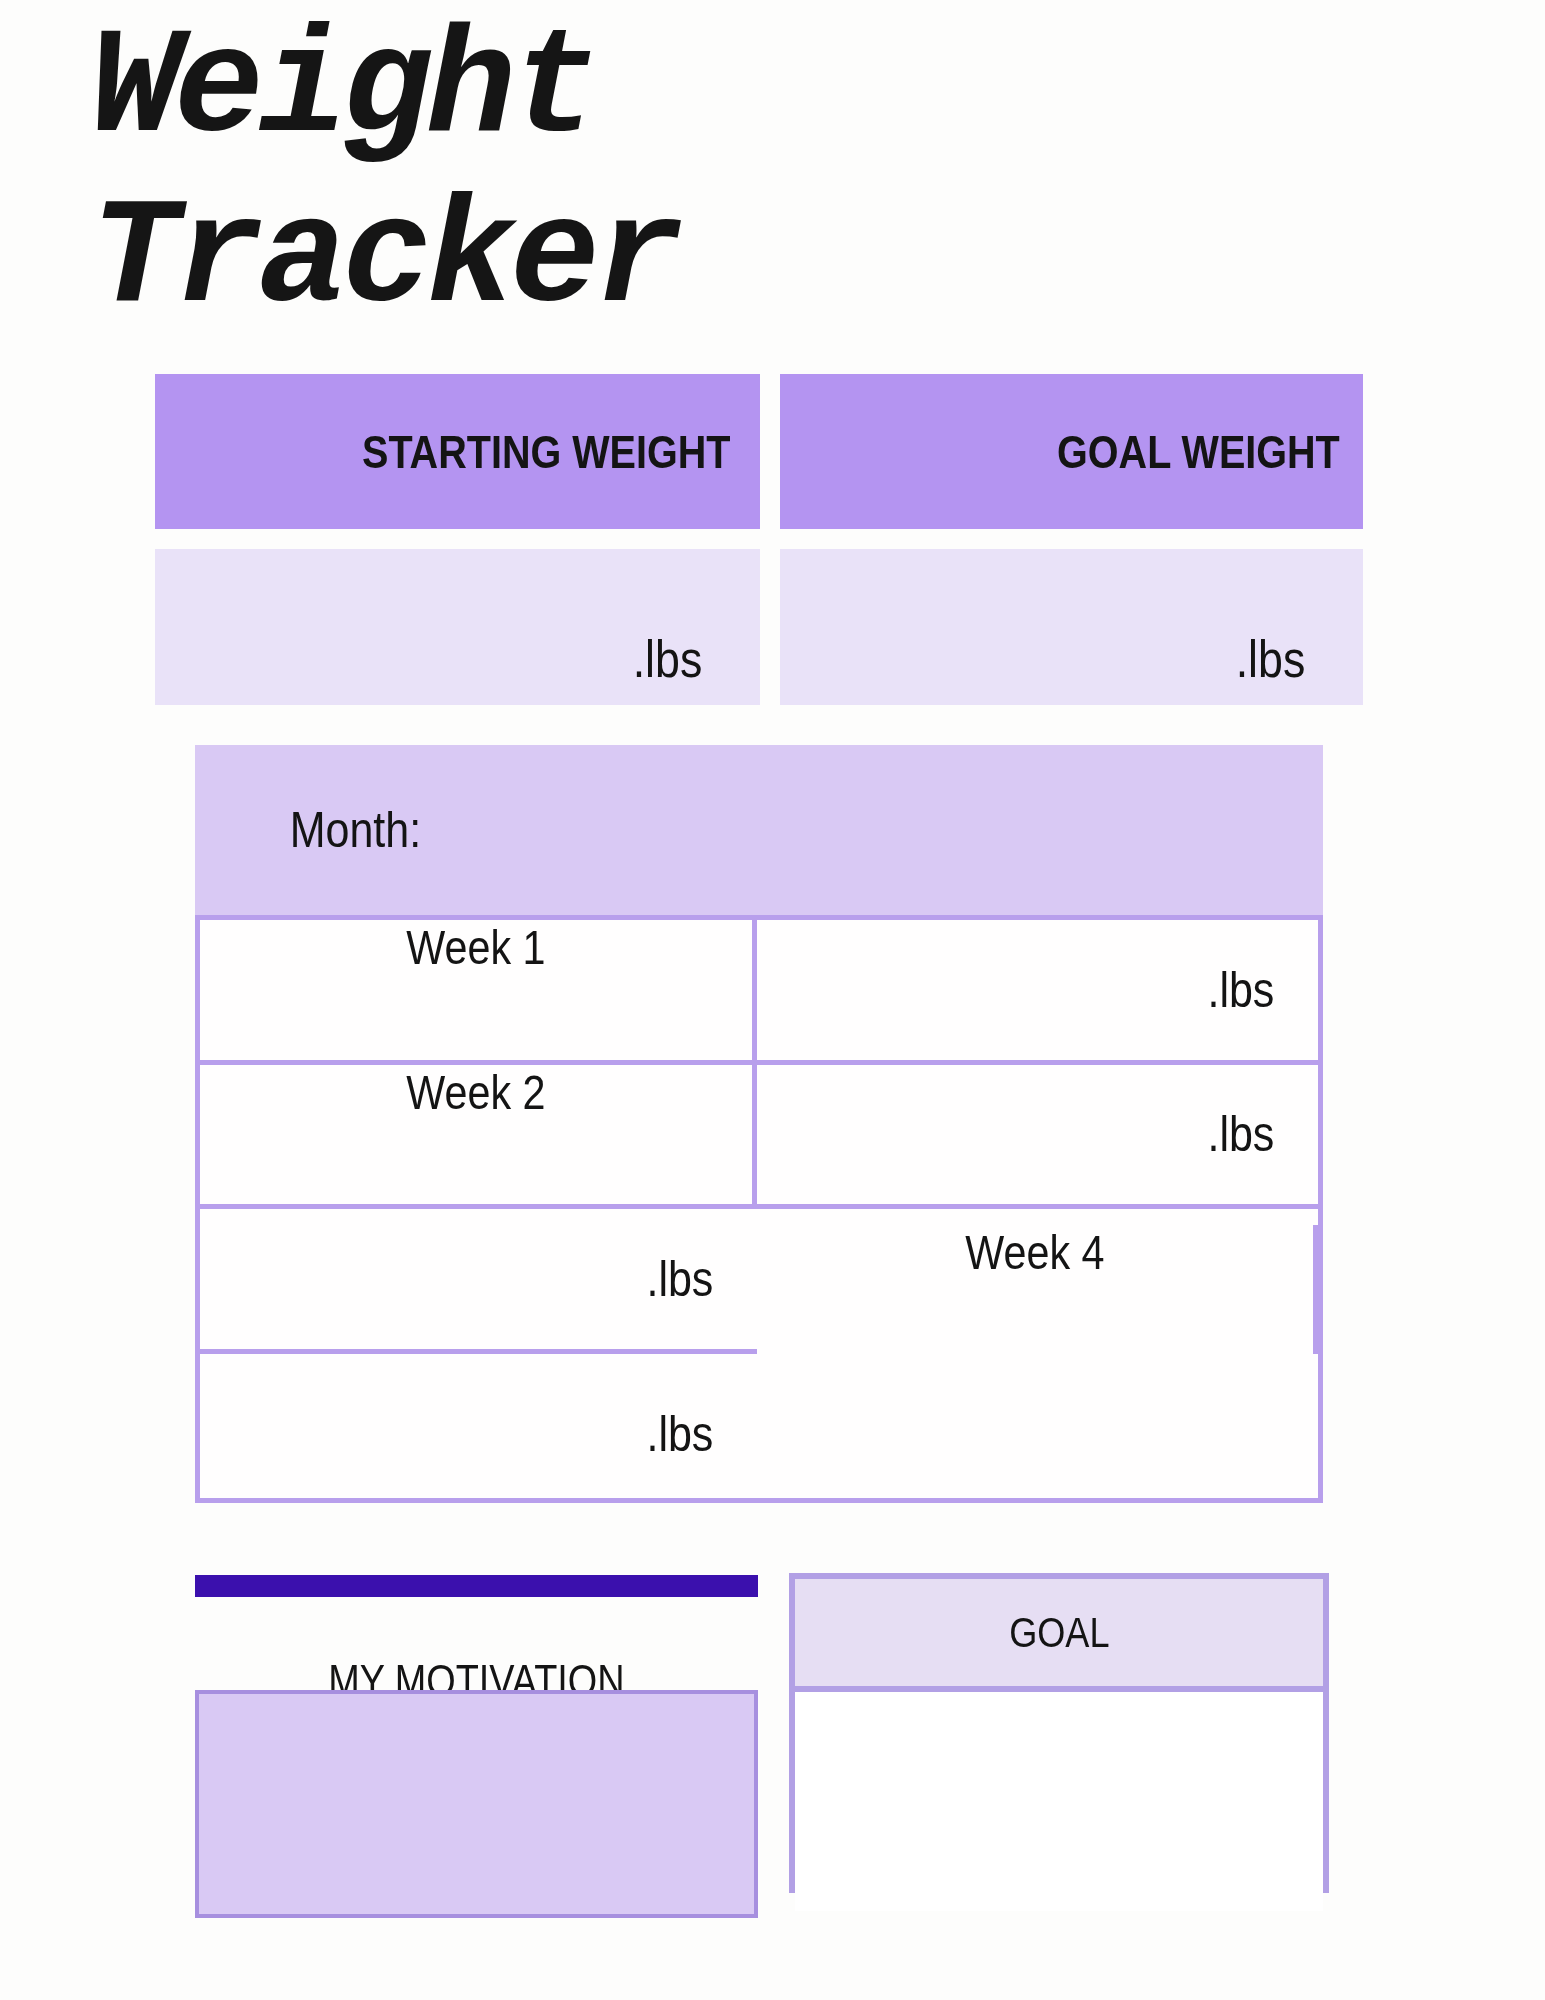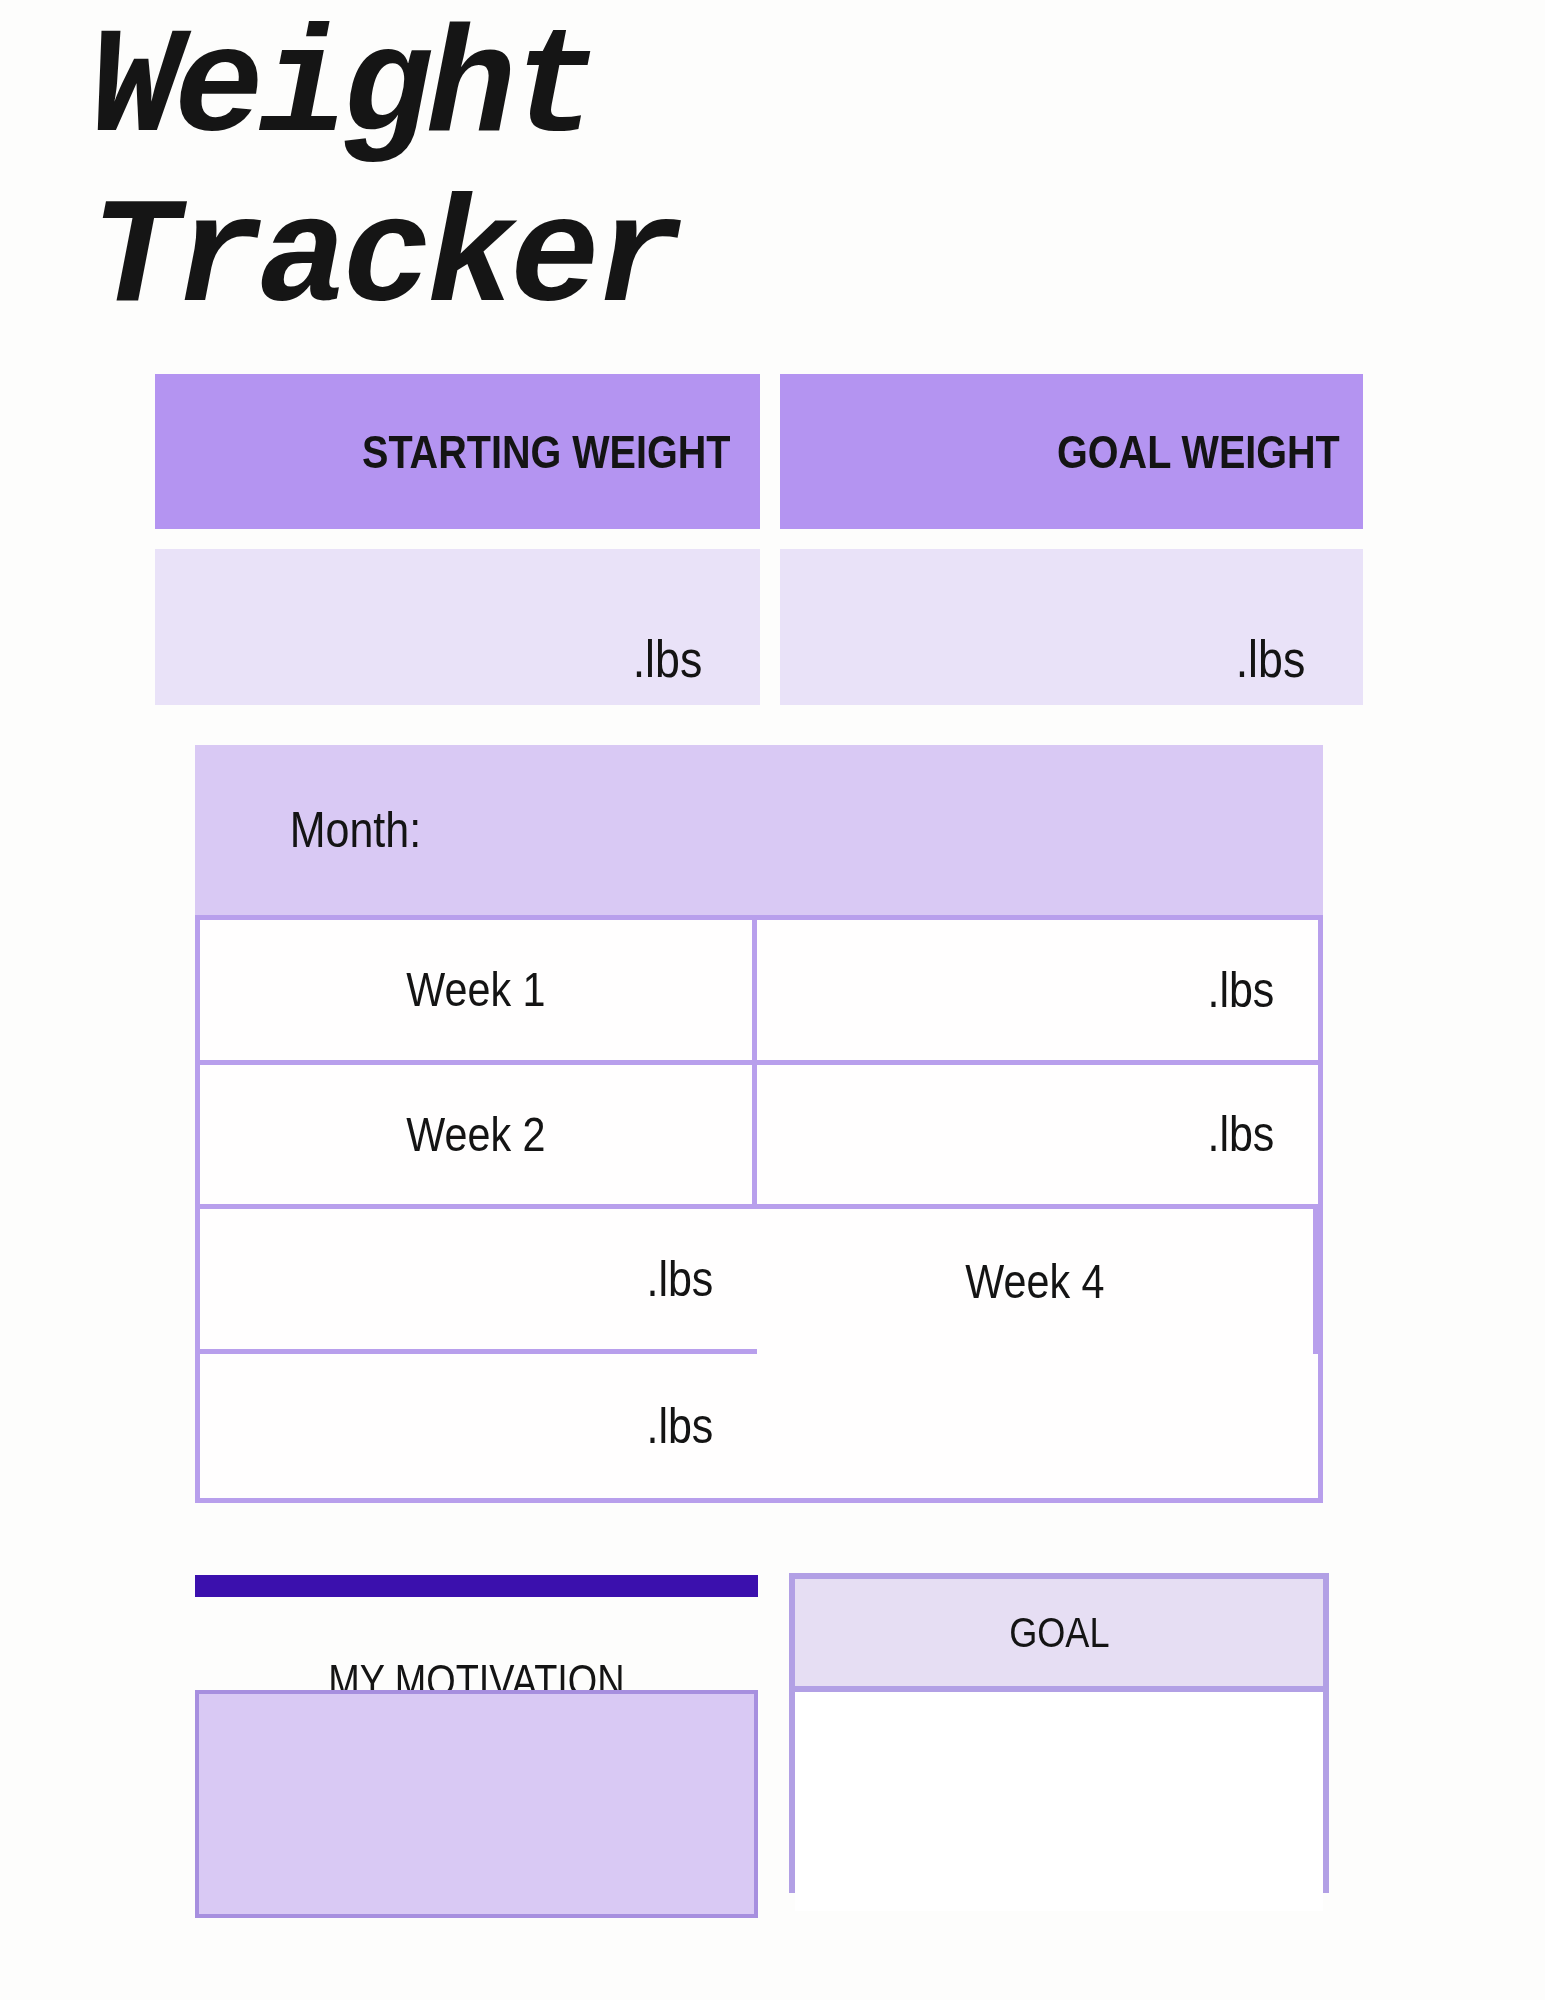--- a/index.html
+++ b/index.html
@@ -40,28 +40,28 @@
     box-sizing:border-box; padding-left:84px; font-size:50px;
   }
 
   .wtable {
     position:absolute; left:195px; top:915px; width:1128px; height:588px;
     box-sizing:border-box; border:5px solid #b89fec; background:#fffefe;
     display:grid; grid-template-columns:557px 1fr; grid-template-rows:repeat(4,1fr);
   }
   .cell-label {
     border-right:5px solid #b89fec; border-bottom:5px solid #b89fec;
-    display:flex; align-items:center; justify-content:center; font-size:48px;
+    display:flex; align-items:flex-start; justify-content:center; font-size:48px;
   }
   .cell-value {
     border-bottom:5px solid #b89fec;
     display:flex; align-items:center; justify-content:flex-end;
     box-sizing:border-box; padding-right:38px; font-size:50px;
   }
-  .row-last { border-bottom:none; }
+  .row-last { border-bottom:none;margin-top:16px; }
 
   .accent-bar {
     position:absolute; left:195px; top:1575px; width:563px; height:22px;
     background:#3b10ad;
   }
   .motivation-label {
     position:absolute; left:195px; top:1602px; width:563px; height:62px;
     display:flex; align-items:center; justify-content:center; font-size:44px;margin-top:48px;
   }
   .motivation-box {

